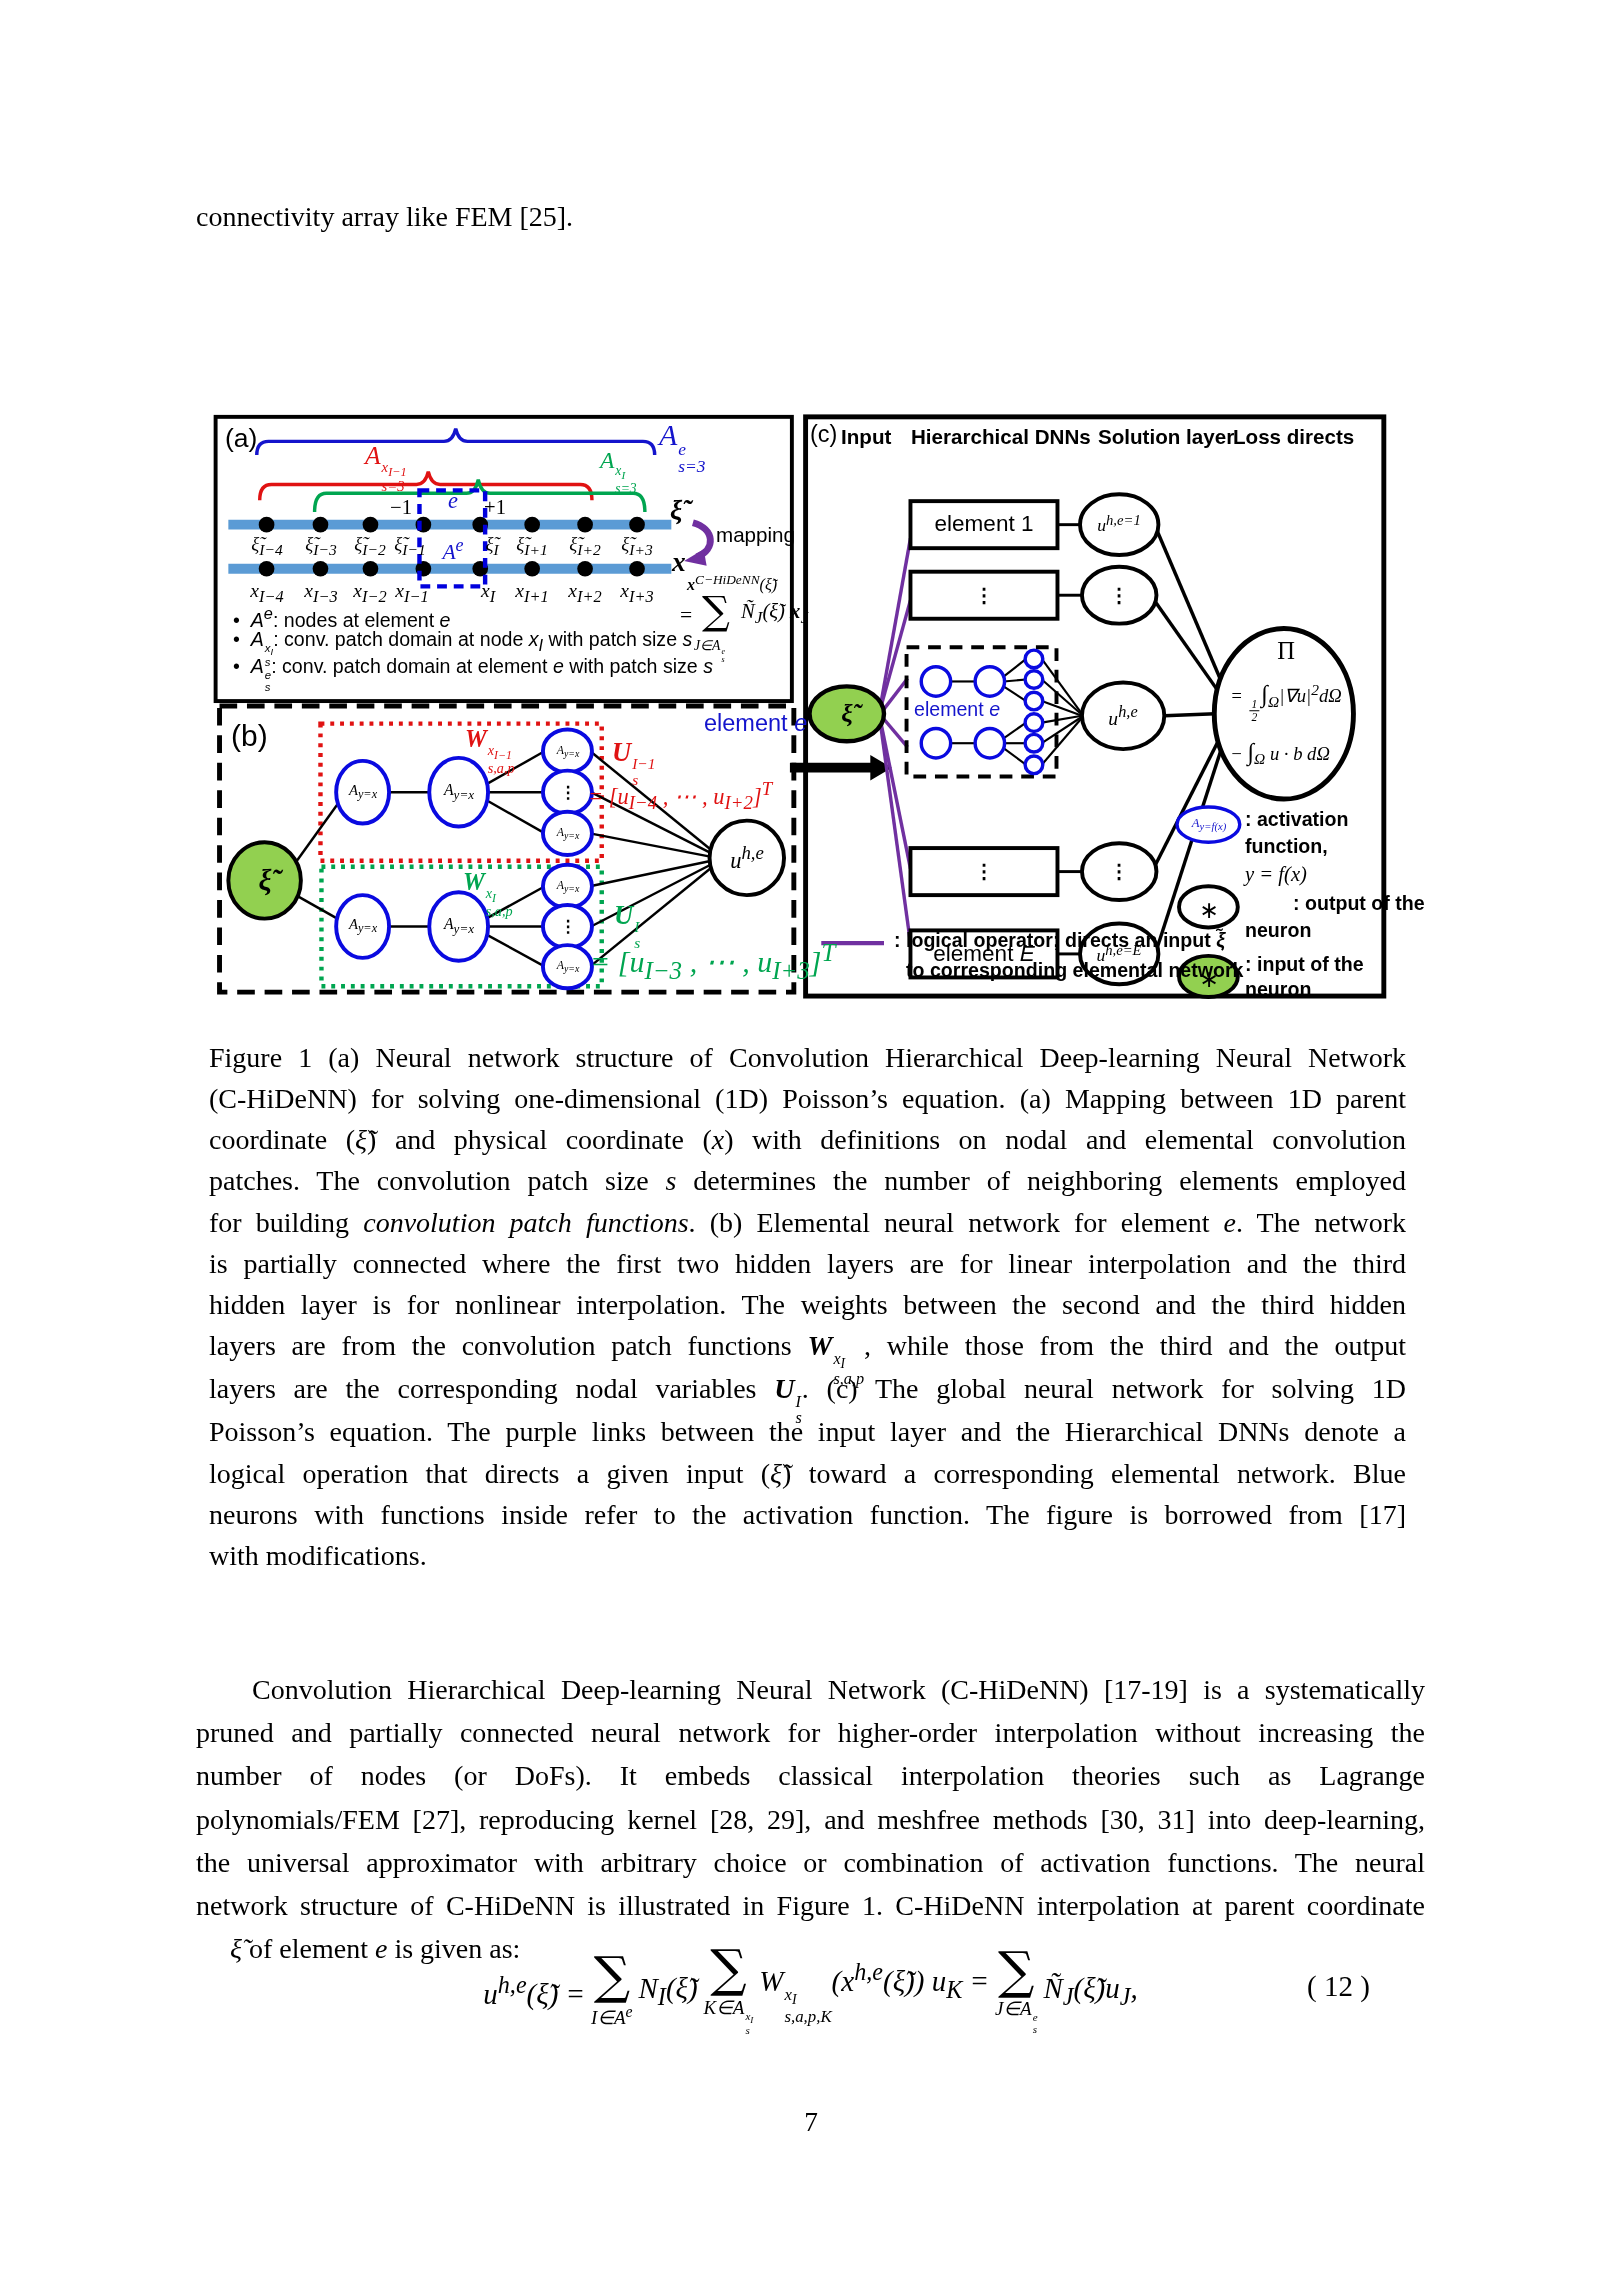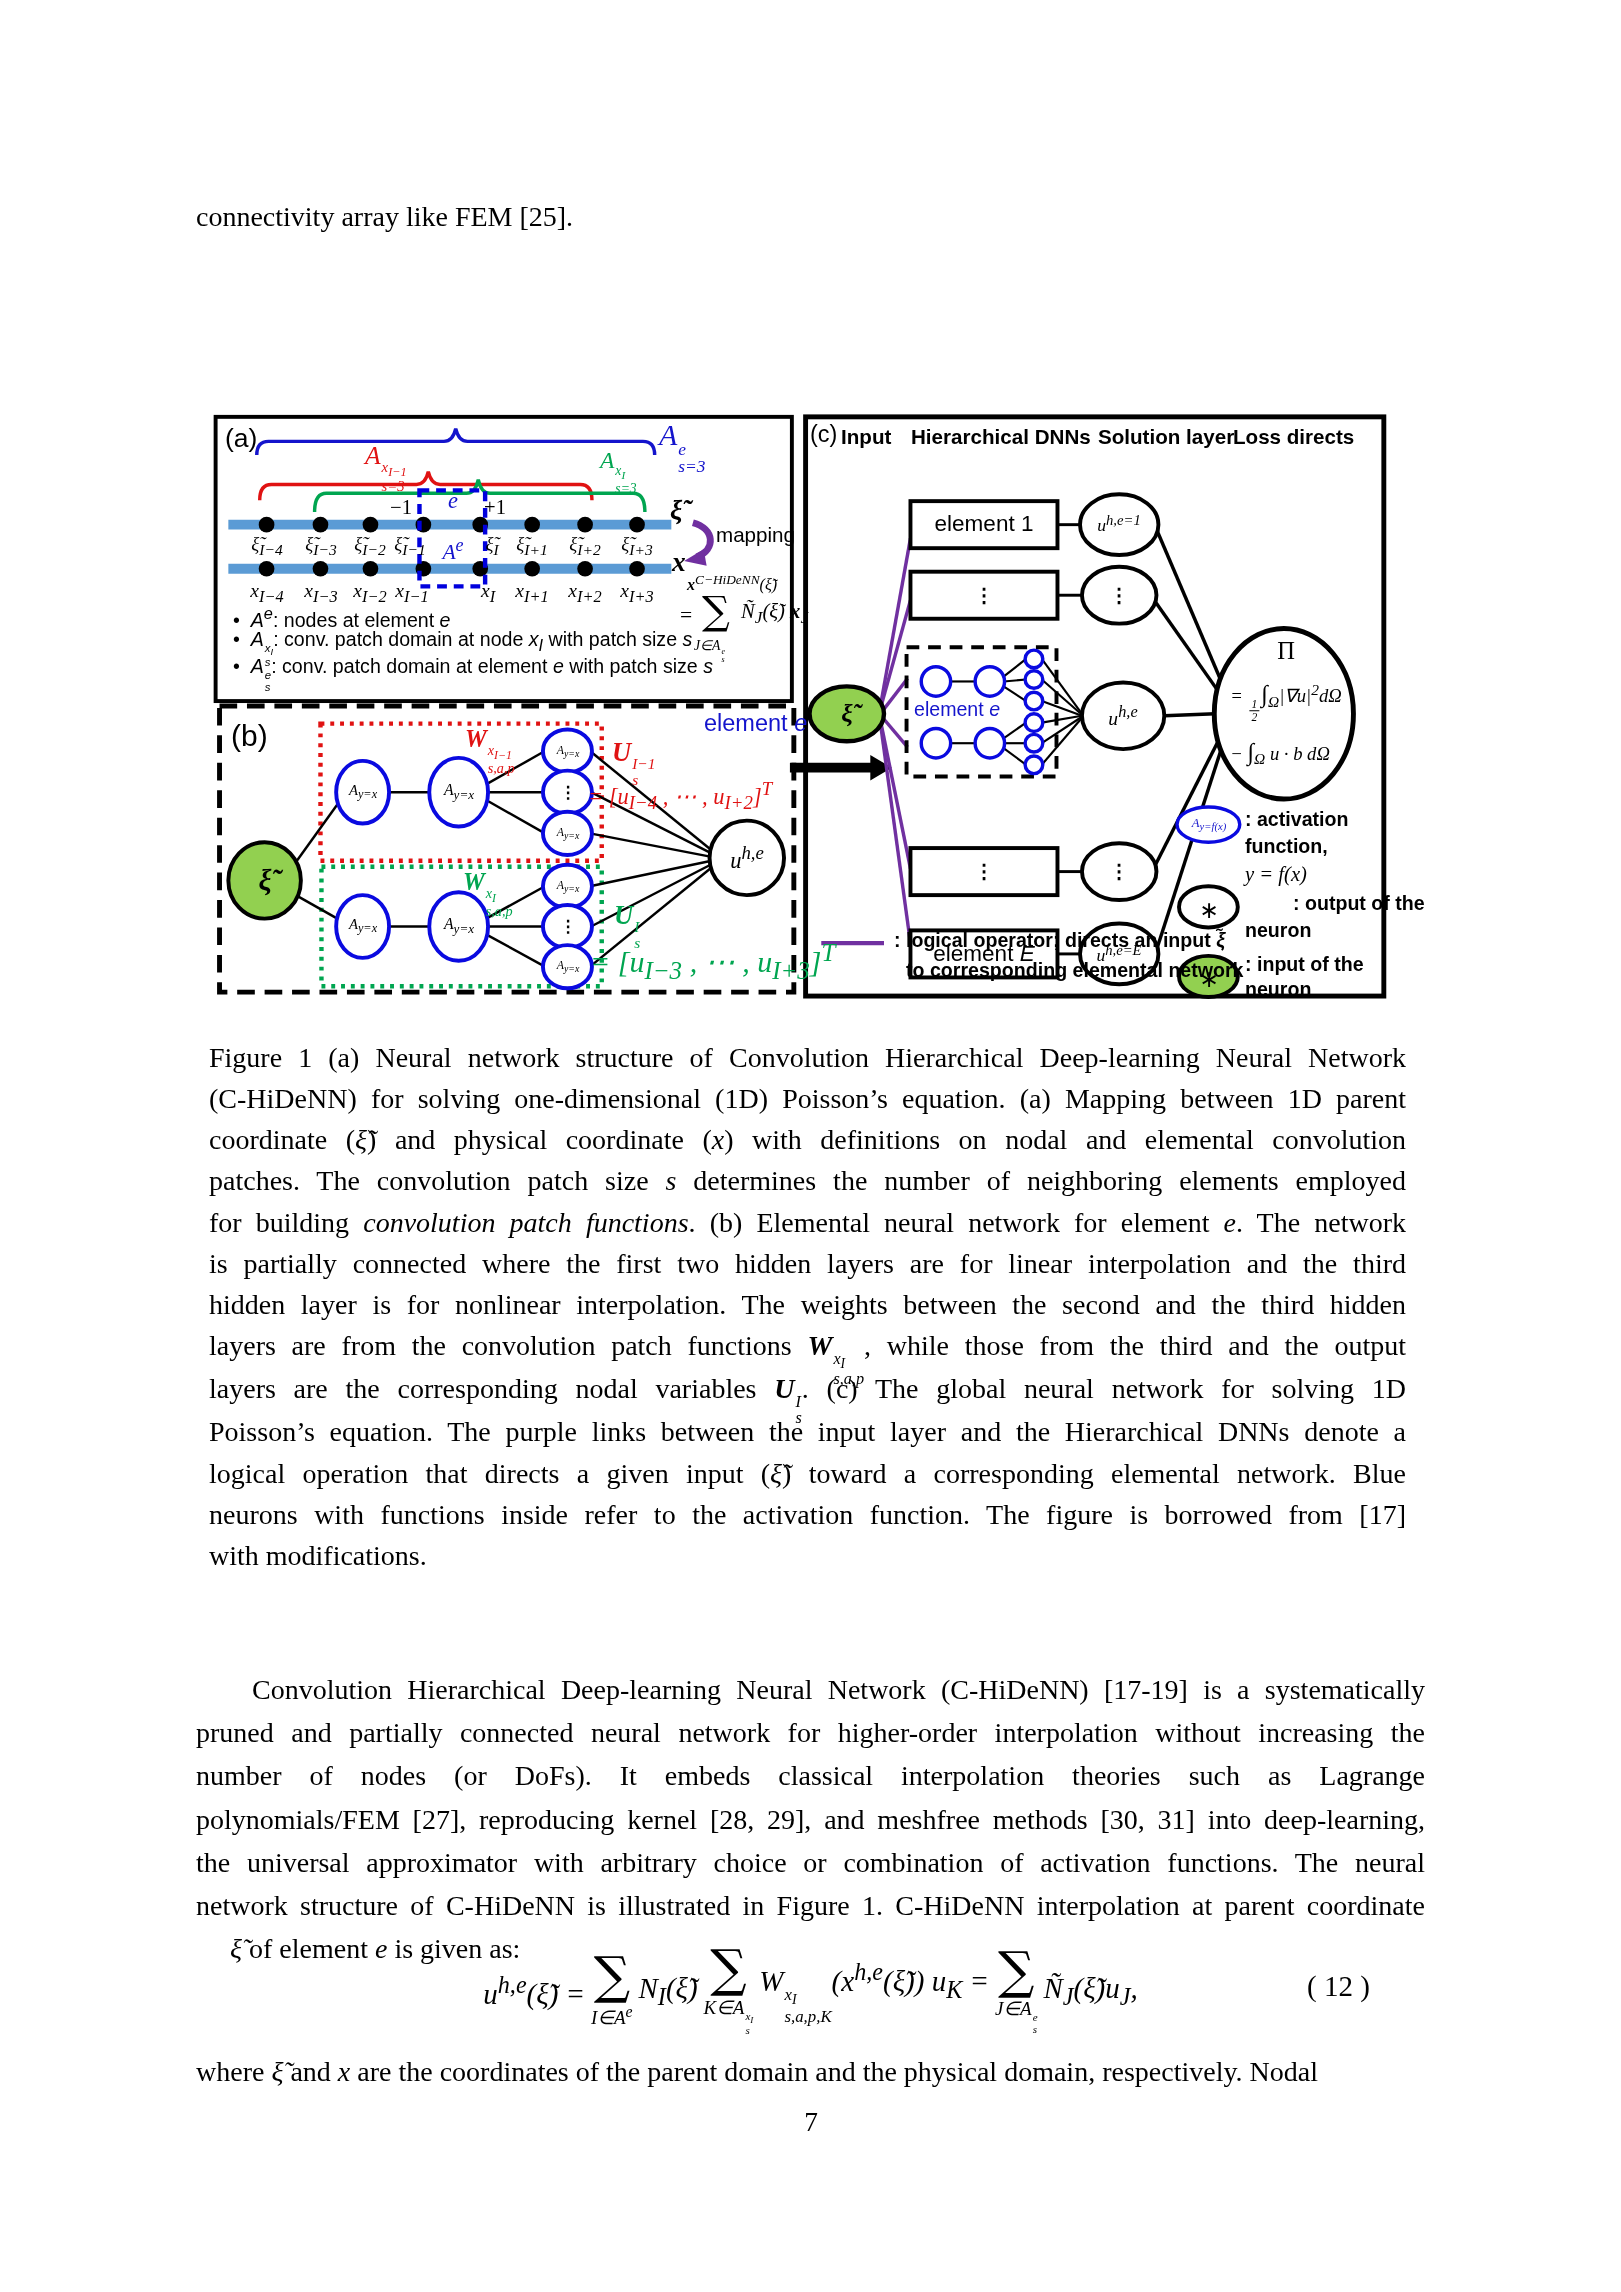--- a/index.html
+++ b/index.html
@@ -373,18 +373,17 @@
       <span class="sg">∑</span>
       <span class="un"><i>J</i>∈<i>A</i><span class="ss">
             <span><i>e</i></span>
             <span><i>s</i></span>
           </span></span>
     </span>
     <span><i>Ñ<sub>J</sub></i>(<i>ξ̃</i>)<i>u<sub>J</sub></i>,</span>
   </div>
   <div class="lab" style="left:1307px;top:1970px;font-size:29px;">( 12 )</div>
 
-  <div class="lab" style="left:196px;top:2056px;font-size:28px;">where  <i>ξ̃</i>  and  <i>x</i>  are the coordinates of the parent domain and the physical domain, respectively. Nodal</div>
 
   <div class="lab cx" style="left:811px;top:2107px;font-size:27.4px;">7</div>
 
 </div>
 
 
 </body></html>

